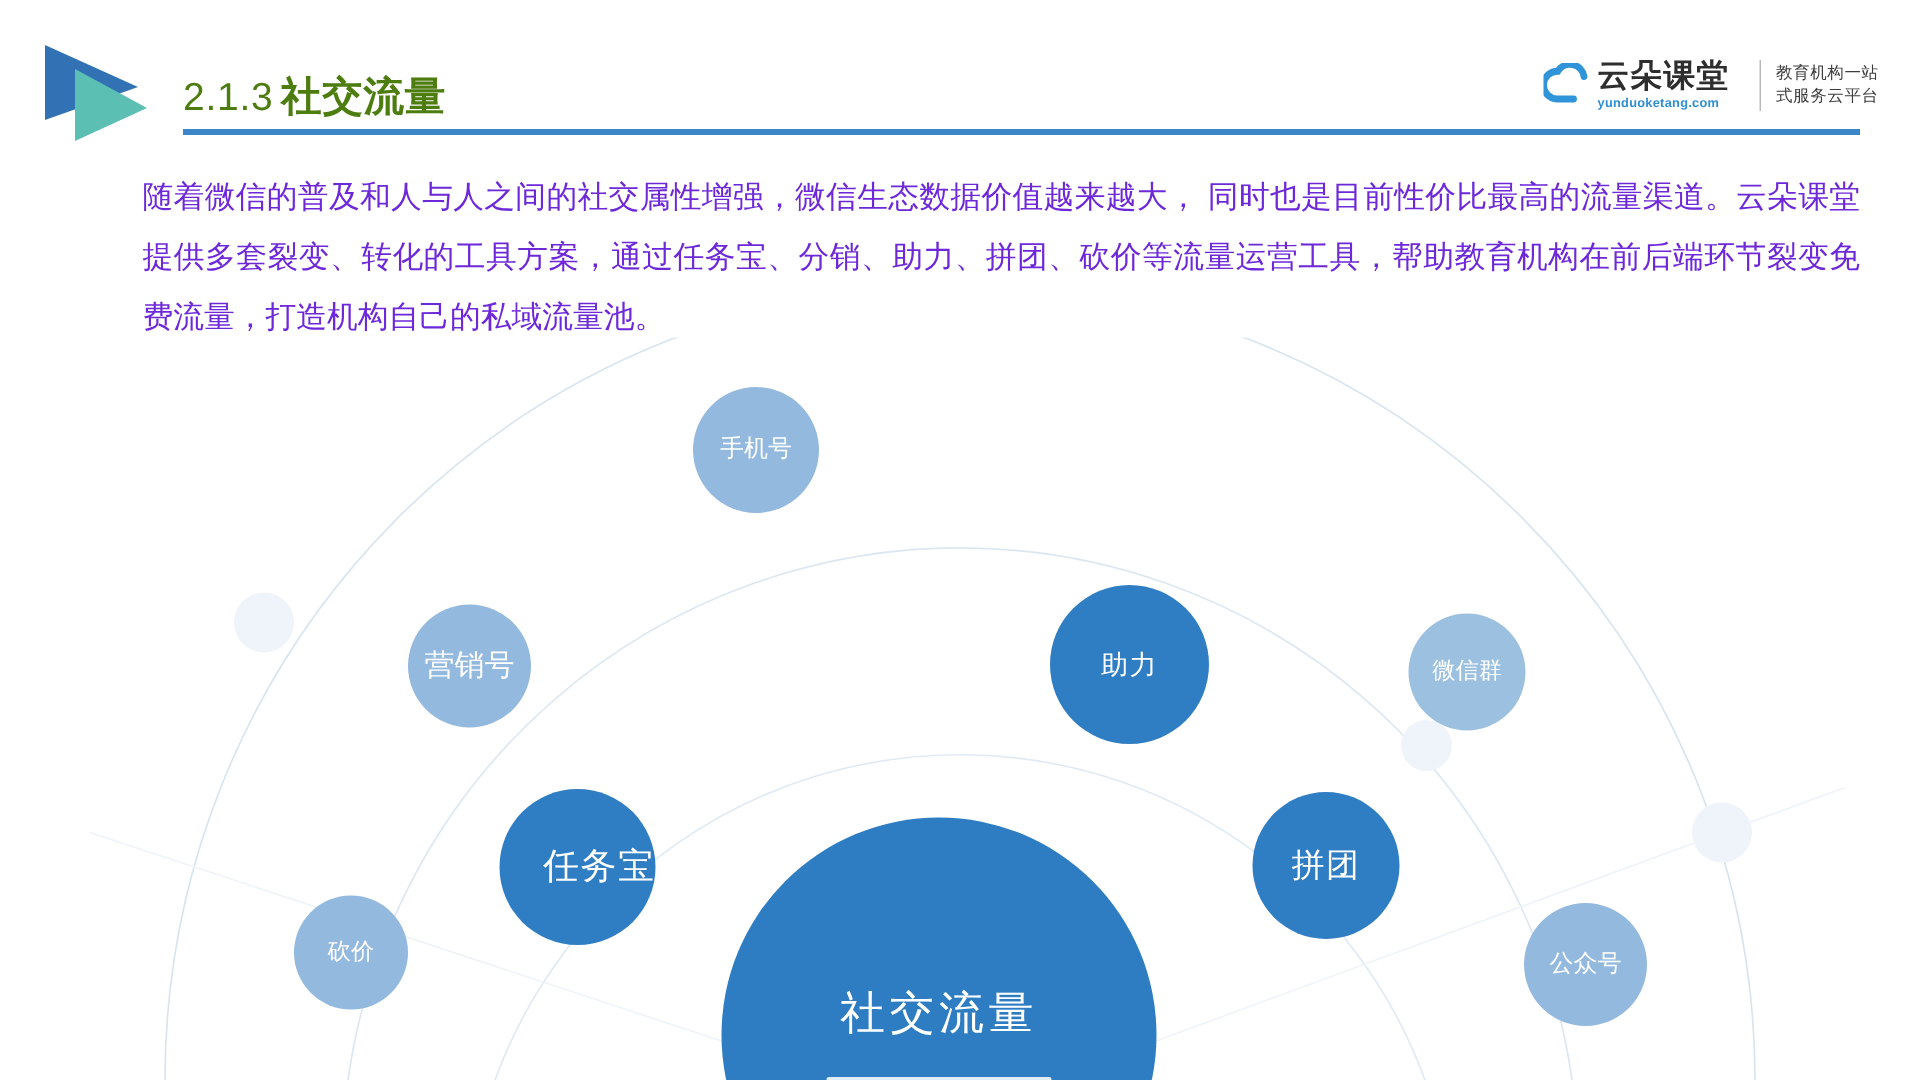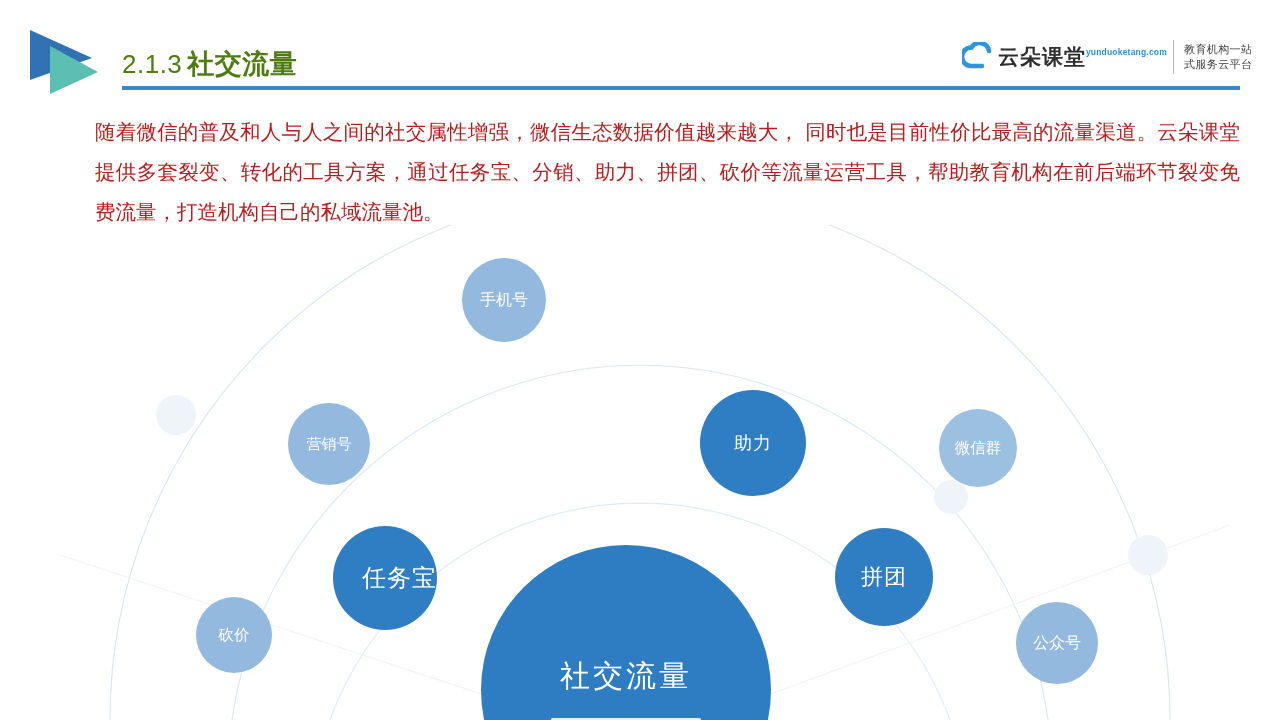--- a/index.html
+++ b/index.html
@@ -69,23 +69,23 @@
     align-items: center;
   }
   #brand-cloud {
     width: 34px;
     height: 30px;
     margin-right: 2px;
     flex: none;
   }
   #brand-words {
     display: flex;
-    flex-direction: row;
+    flex-direction: column;
     justify-content: center;
-    margin-right: 6px;
+    margin-right: 20px;
   }
   #brand-name {
     font-size: 21px;
     font-weight: bold;
     color: #2e2e2e;
     line-height: 1.05;
     letter-spacing: 1px;
   }
   #brand-url {
     font-size: 8.5px;
@@ -110,21 +110,21 @@
   }
 
   
   #intro-paragraph {
     position: absolute;
     left: 95px;
     top: 112px;
     width: 1145px;
     font-size: 20.5px;
     line-height: 40px;
-    color: #b91c1c;
+    color: #6d28d9;
     text-align: justify;
   }
 
   
   #diagram {
     position: absolute;
     left: 0;
     top: 225px;
     width: 1280px;
     height: 495px;
@@ -226,21 +226,21 @@
 
   <div class="dot" style="left:934px; top:255px; width:34px; height:34px;"></div>
   <div class="dot" style="left:156px; top:170px; width:40px; height:40px;"></div>
   <div class="dot" style="left:1128px; top:310px; width:40px; height:40px;"></div>
 
   <div class="node node-light" style="left:462px; top:33px; width:84px; height:84px; font-size:16px;">
     <span>手机号</span>
   </div>
 
 
-  <div class="node node-light" style="left:288px; top:178px; width:82px; height:82px; font-size:15px;">
+  <div class="node node-light" style="left:272px; top:178px; width:82px; height:82px; font-size:20px;">
     <span>营销号</span>
   </div>
 
 
   <div class="node node-dark" style="left:700px; top:165px; width:106px; height:106px; font-size:18px; letter-spacing:1px;">
     <span>助力</span>
   </div>
 
   <div class="node node-light" style="left:939px; top:184px; width:78px; height:78px; font-size:15.5px; background:#9cc0e0;">
     <span>微信群</span>

